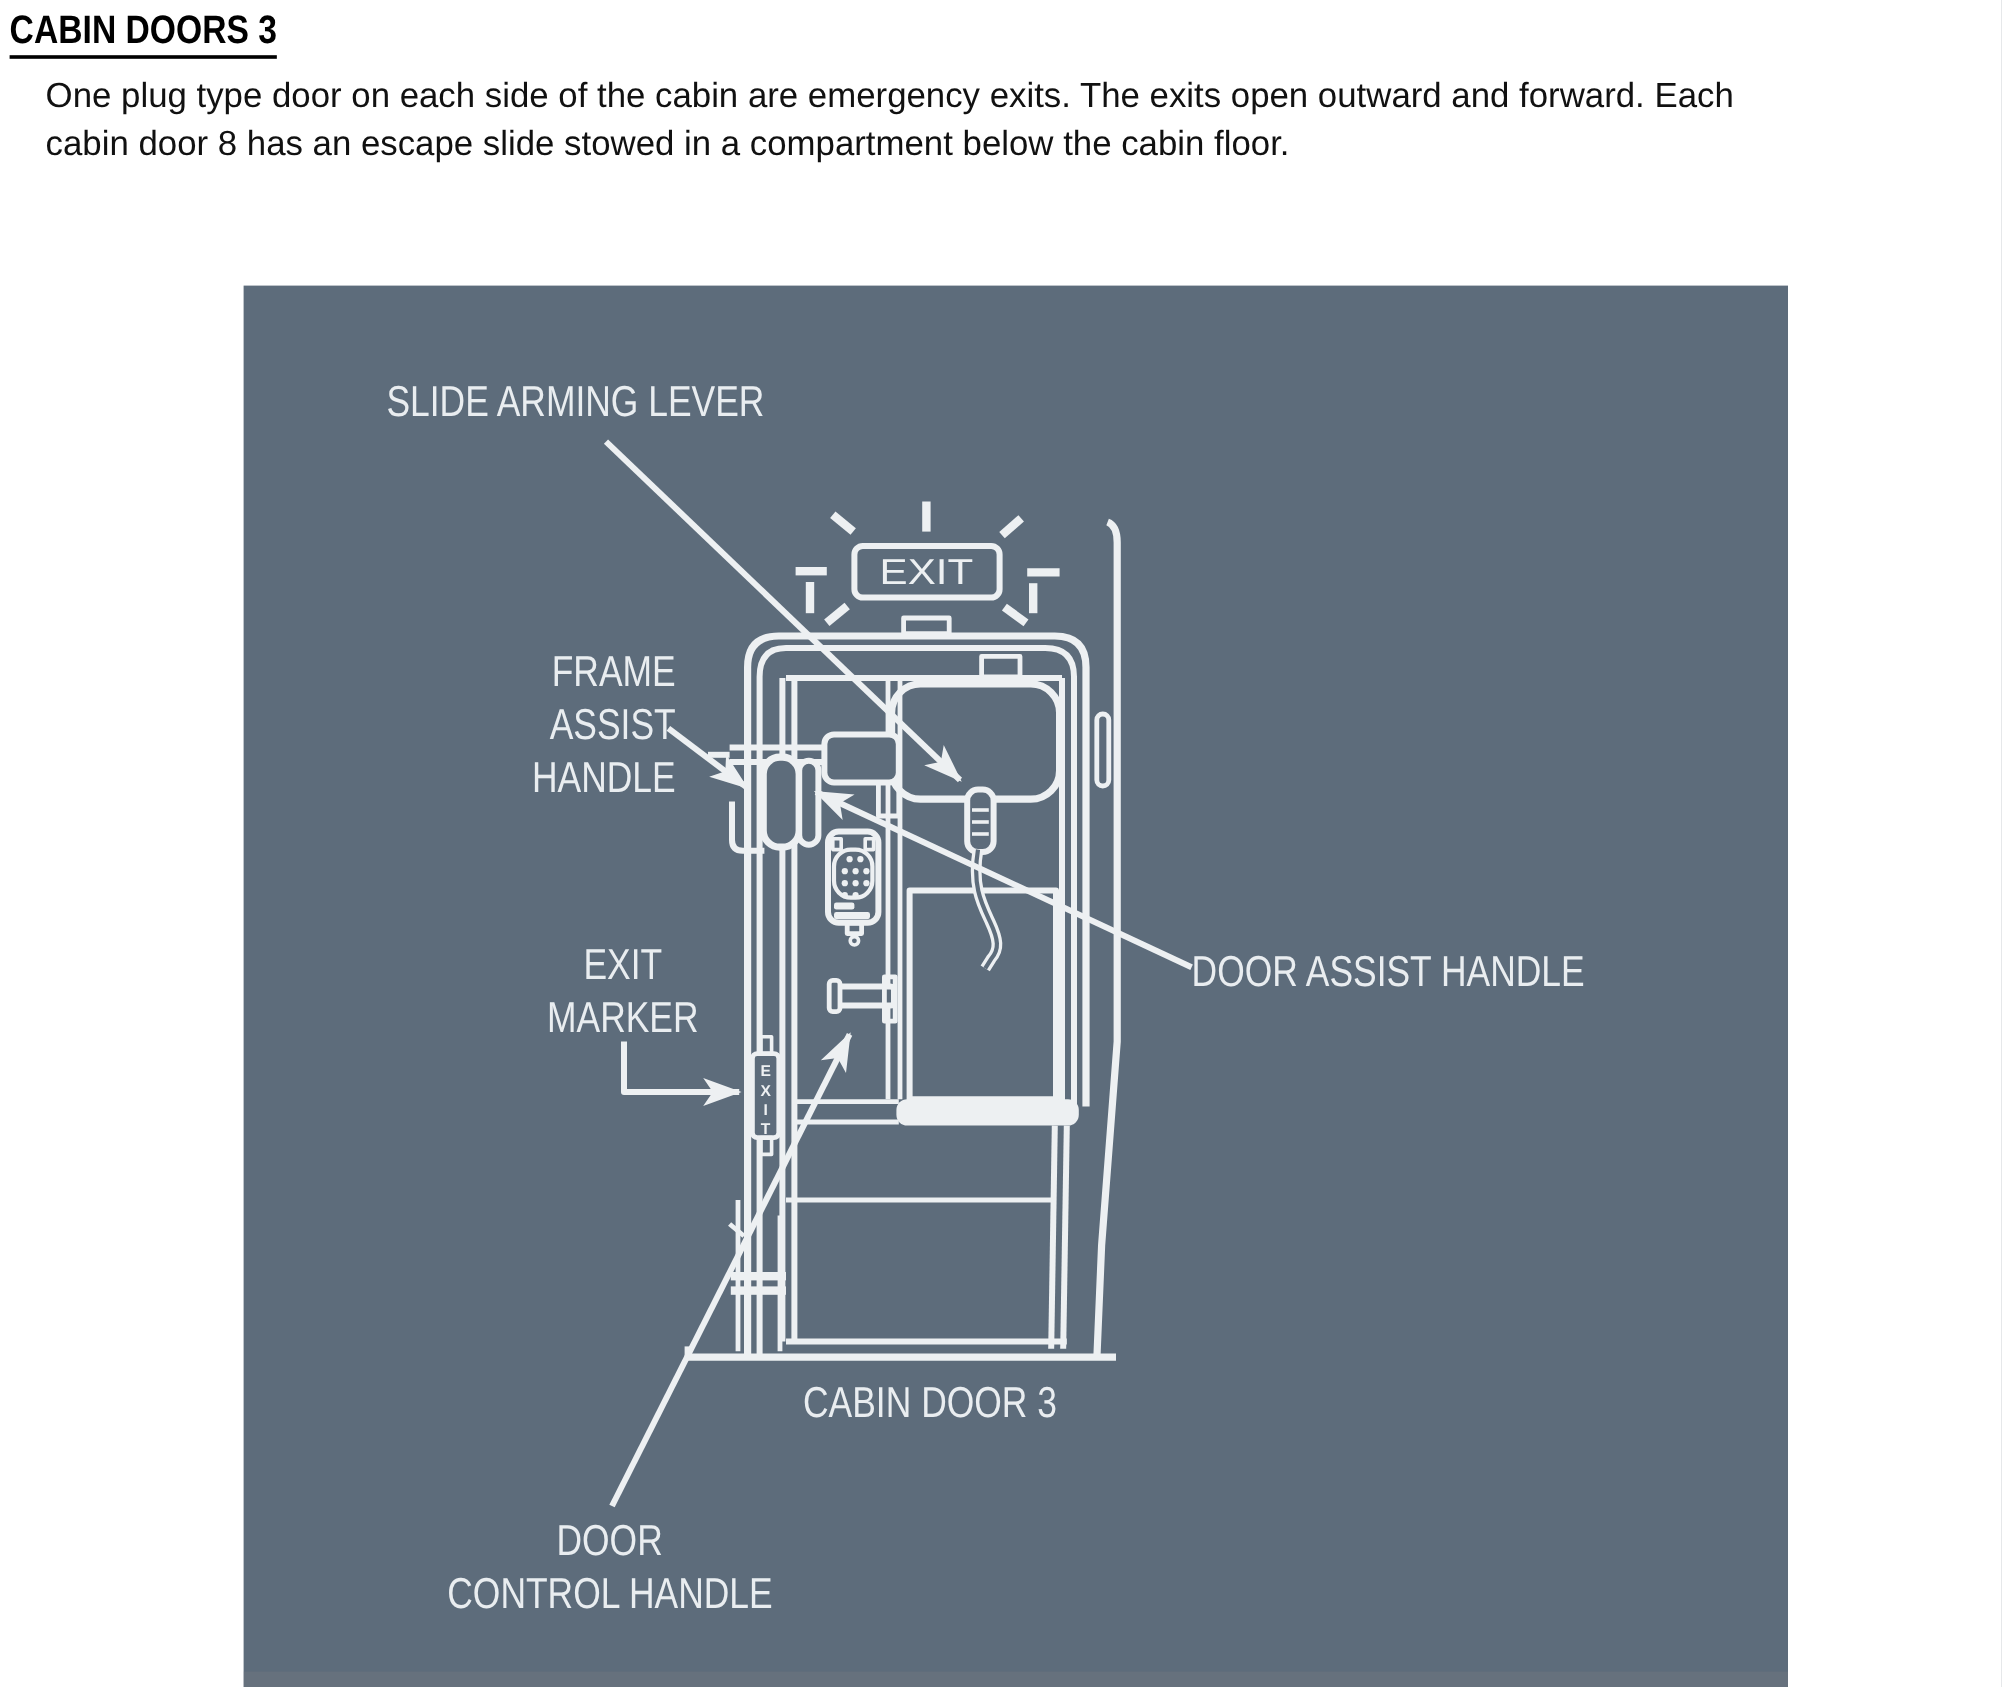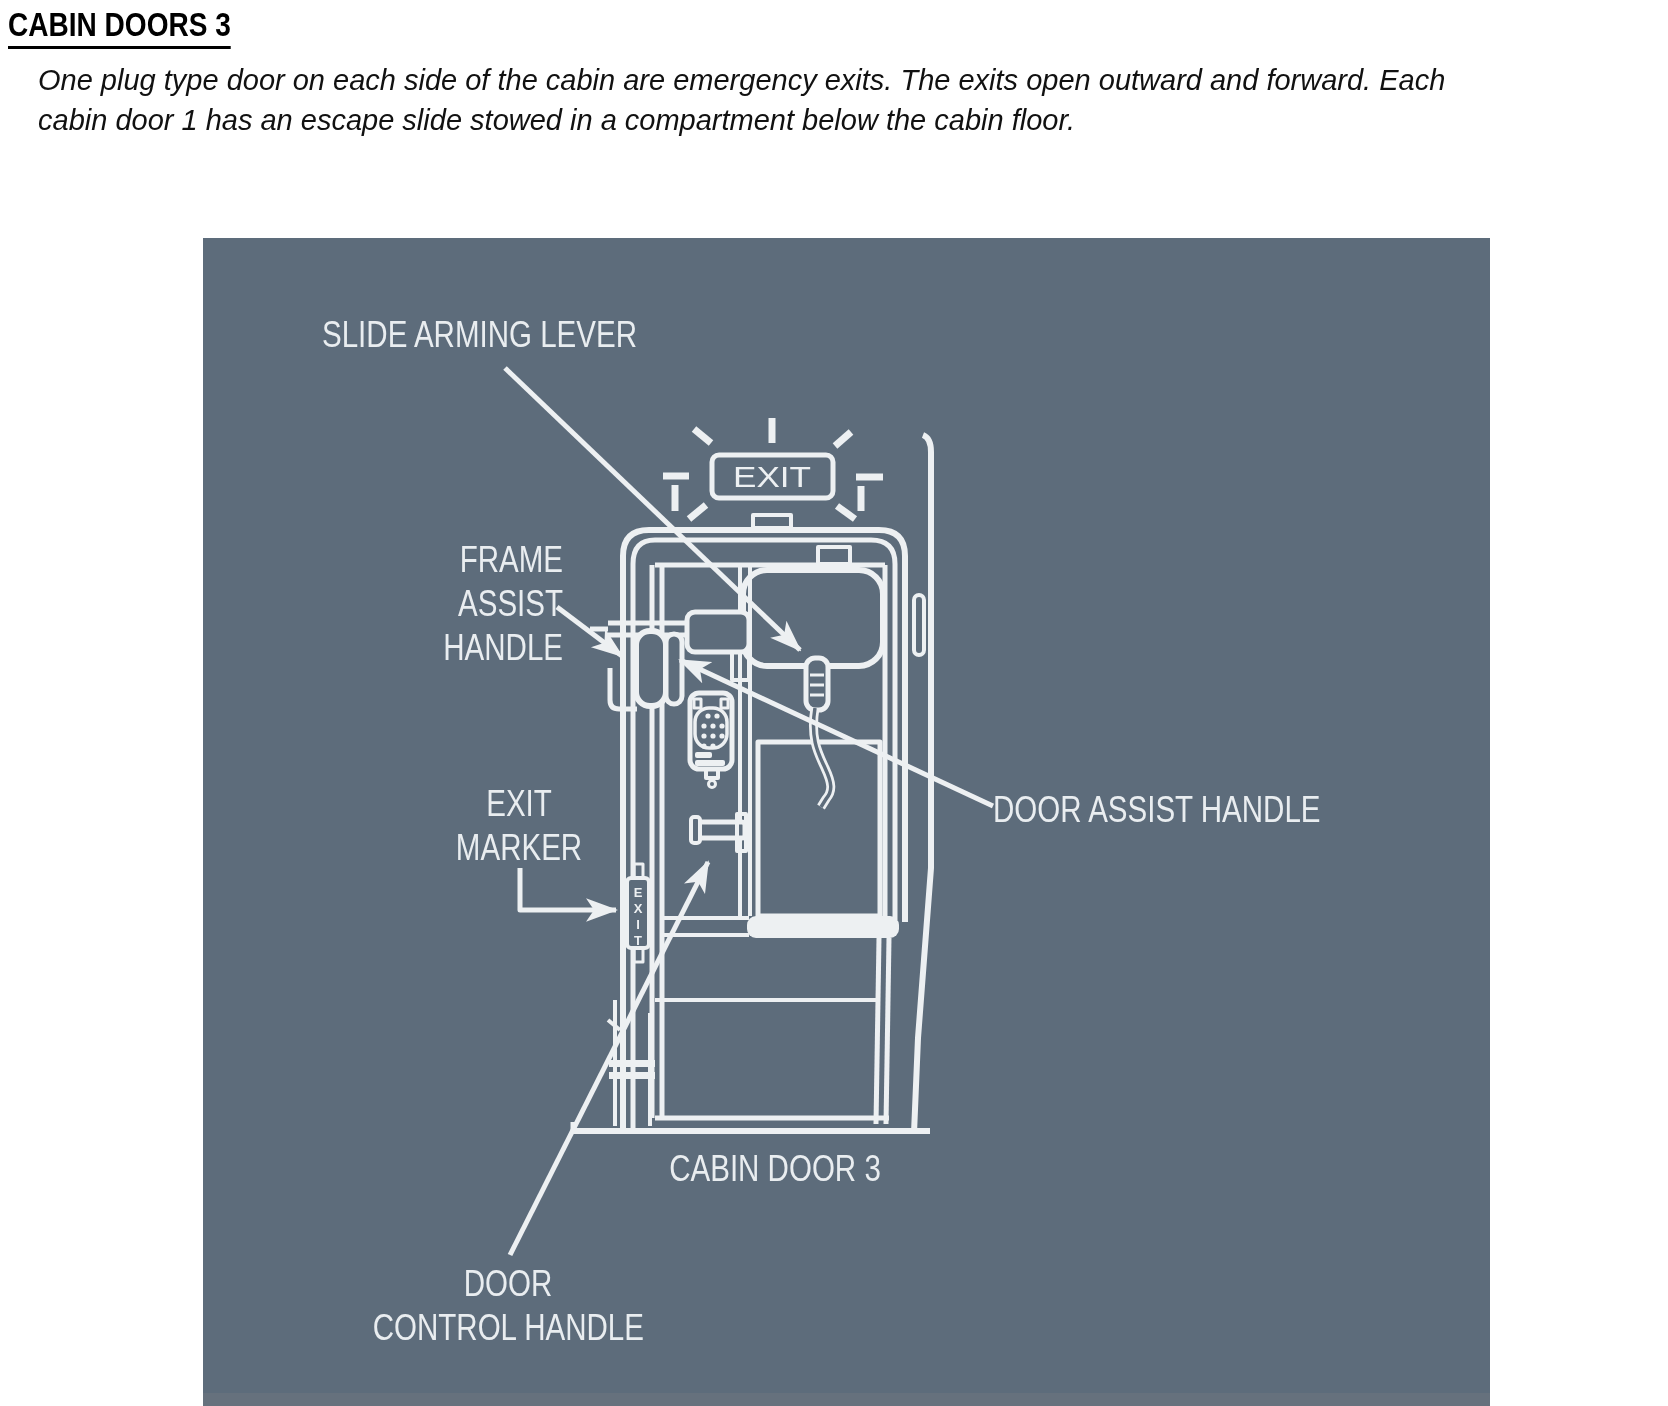--- a/index.html
+++ b/index.html
@@ -1,21 +1,21 @@
 <!DOCTYPE html>
 <html><head>
 <meta charset="utf-8">
 <style>
   html,body{margin:0;padding:0;background:#fff;}
   .page{position:relative;width:1490px;height:1406px;background:#ffffff;
         font-family:"Liberation Sans", sans-serif;overflow:hidden;}
   .heading{position:absolute;left:8px;top:6px;margin:0;font-size:33px;font-weight:bold;
         color:#000;transform:scaleX(.85);transform-origin:0 0;white-space:nowrap;}
   .heading .u{border-bottom:3px solid #000;padding-bottom:3px;}
-  .body-text{position:absolute;left:38px;top:60px;color:#111;font-size:29px;font-style:italic;}
+  .body-text{position:absolute;left:38px;top:60px;color:#111;font-size:29px;}
   .body-text p{margin:0;}
   .body-text p + p{margin-top:17px;}
   .ln{display:block;line-height:40px;white-space:nowrap;}
   .figure{position:absolute;left:203px;top:238px;width:1287px;height:1168px;
         background:#5d6c7b;overflow:hidden;}
   .figure svg{position:absolute;left:0;top:0;}
   .lbl{position:absolute;color:#e9edf0;font-size:36px;white-space:nowrap;
         transform:scaleX(.82);transform-origin:0 0;}
   .lbl .lline{display:block;line-height:44px;}
   .lbl-slide{left:119px;top:76px;}
@@ -28,21 +28,21 @@
 </head>
 <body>
 
 <div class="page">
 
   <h1 class="heading"><span class="u">CABIN DOORS 3</span></h1>
 
   <div class="body-text">
     <p>
       <span class="ln">One plug type door on each side of the cabin are emergency exits. The exits open outward and forward. Each</span>
-      <span class="ln">cabin door 1 has an escape slide stowed in a compartment below the cabin floor.</span>
+      <span class="ln">cabin door 8 has an escape slide stowed in a compartment below the cabin floor.</span>
     </p>
   </div>
 
   <div class="figure">
 
     <svg width="1287" height="1168" viewBox="0 0 1287 1168">
       <defs>
         <marker id="arw" markerWidth="6.4" markerHeight="5.2" refX="6" refY="2.6" orient="auto" markerUnits="strokeWidth">
           <path d="M0,0.25 L6.4,2.6 L0,4.95 L1.6,2.6 Z" fill="#edf0f2"></path>
         </marker>

